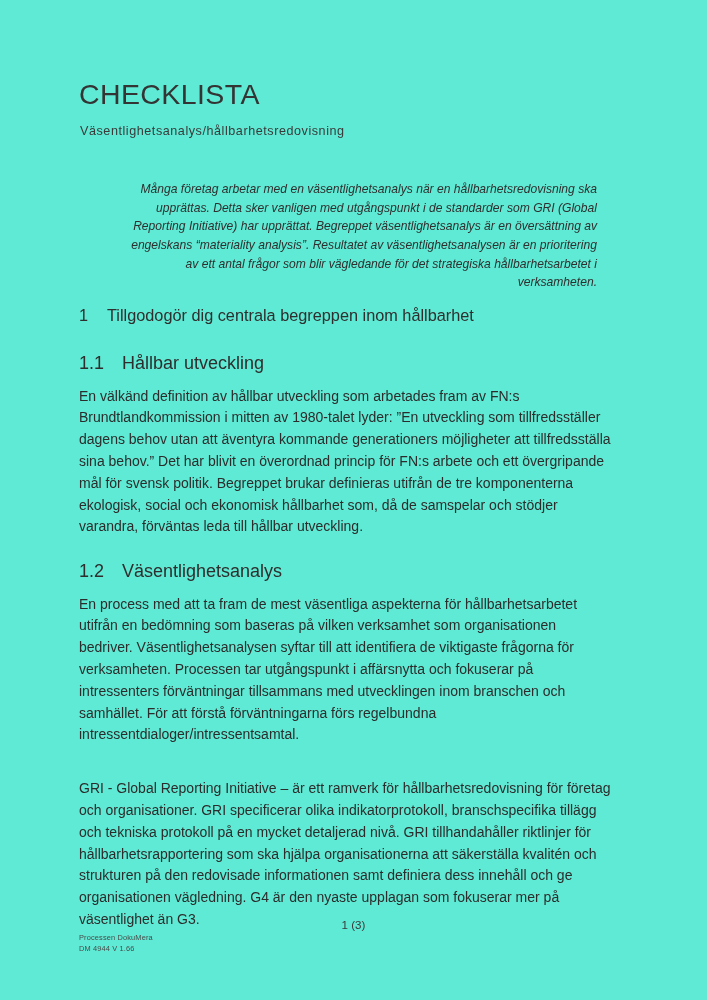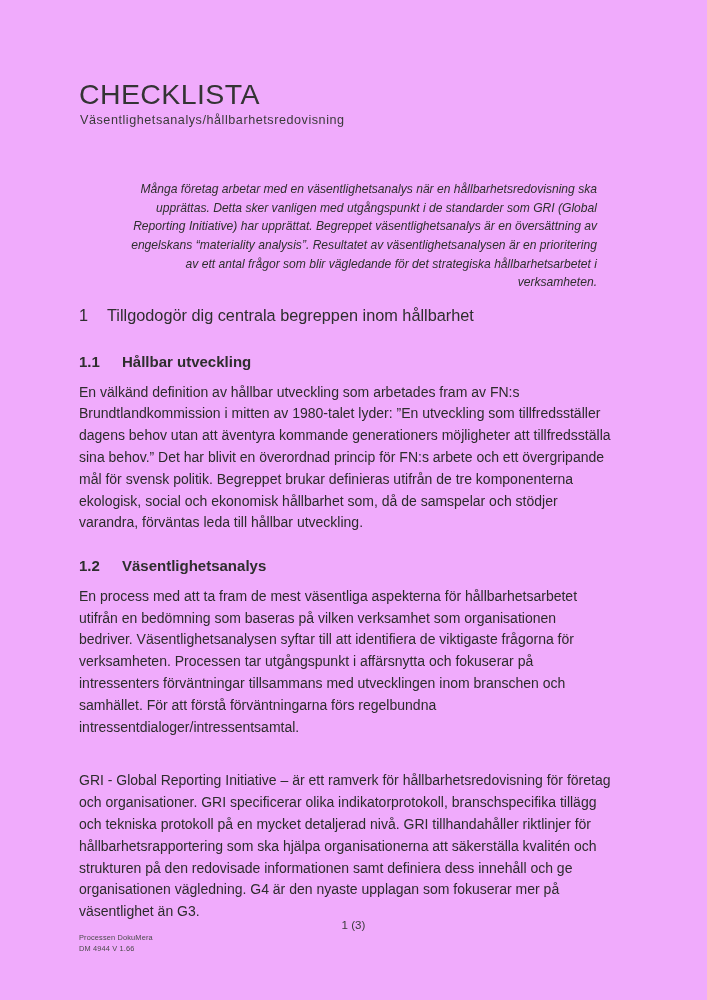--- a/index.html
+++ b/index.html
@@ -10,21 +10,21 @@
   }
   body {
     font-family: "Liberation Sans", sans-serif;
     color: #2b2b2b;
     -webkit-font-smoothing: antialiased;
   }
   .page {
     position: relative;
     width: 707px;
     height: 1000px;
-    background: #f0abfc;
+    background: #5eead4;
     overflow: hidden;
     box-sizing: border-box;
   }
 
   
   .doc-header {
     position: absolute;
     left: 79px;
     top: 79px;
     width: 534px;
@@ -36,21 +36,21 @@
     color: #343434;
     line-height: 1.12;
     margin: 0;
     white-space: nowrap;
   }
   .doc-subtitle {
     font-size: 12.6px;
     font-weight: 400;
     letter-spacing: 0.55px;
     color: #3a3a3a;
-    margin: 2px 0 0 1px;
+    margin: 13px 0 0 1px;
     line-height: 1.2;
   }
 
   
   .intro {
     position: absolute;
     left: 117px;
     top: 180px;
     width: 480px;
   }
@@ -81,22 +81,22 @@
     align-items: baseline;
   }
   h1.section .num {
     display: inline-block;
     width: 28px;
     flex: 0 0 28px;
   }
 
   h2.subsection {
     margin: 0;
-    font-size: 15px;
-    font-weight: 700;
+    font-size: 18px;
+    font-weight: 400;
     color: #2e2e2e;
     line-height: 1.3;
     display: flex;
     align-items: baseline;
   }
   h2.subsection .num {
     display: inline-block;
     width: 43px;
     flex: 0 0 43px;
   }

